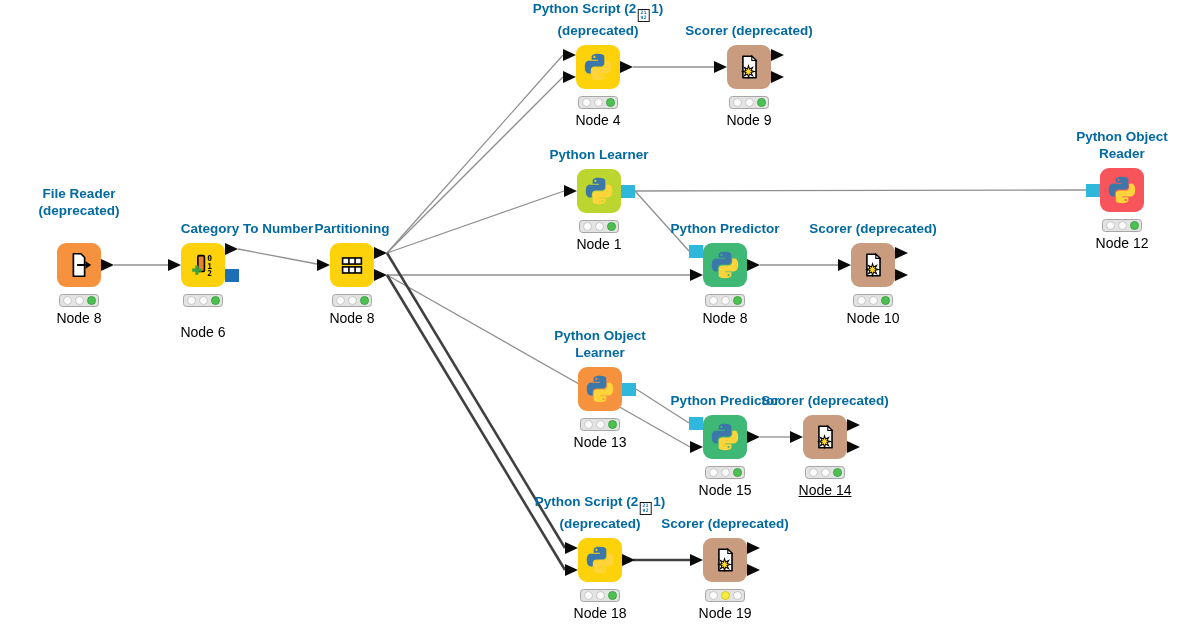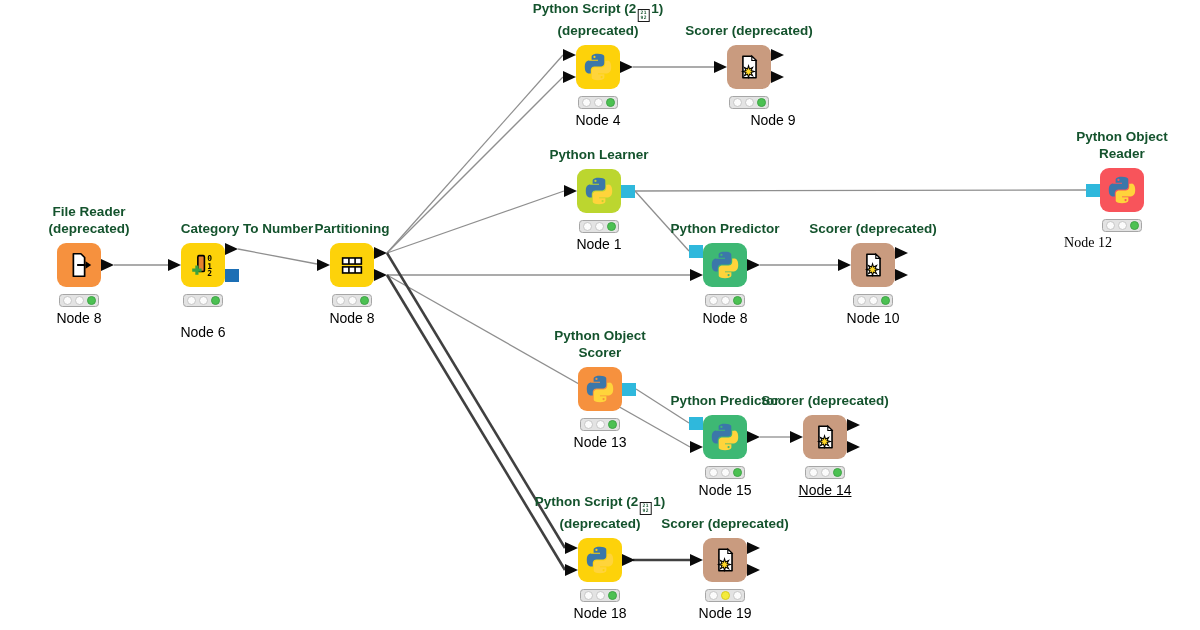--- a/index.html
+++ b/index.html
@@ -8,21 +8,21 @@
   svg.edges{position:absolute;left:0;top:0;z-index:1;}
   line.thin{stroke:#8F8F8F;stroke-width:1.3;}
   line.thick{stroke:#404040;stroke-width:2.6;}
   .icon{position:absolute;width:44px;height:44px;border-radius:9px;z-index:3;
         display:flex;align-items:center;justify-content:center;box-sizing:border-box;}
   .tri{position:absolute;width:0;height:0;z-index:2;
        border-top:6.5px solid transparent;border-bottom:6.5px solid transparent;
        border-left:13px solid #0A0A0A;}
   .sqport{position:absolute;width:14px;height:13px;z-index:2;}
   .title{position:absolute;transform:translateX(-50%);text-align:center;z-index:4;
-         font-weight:bold;font-size:13.5px;line-height:17px;color:#14532d;white-space:nowrap;}
+         font-weight:bold;font-size:13.5px;line-height:17px;color:#0369a1;white-space:nowrap;}
   .nlabel{position:absolute;transform:translateX(-50%);text-align:center;z-index:4;
           font-size:14px;color:#000;white-space:nowrap;}
   .traffic{position:absolute;width:40px;height:13px;background:#E3E3E3;border:1px solid #A6A6A6;
            border-radius:3.5px;display:flex;align-items:center;justify-content:space-between;
            padding:0 2.5px;box-sizing:border-box;z-index:3;}
   .dot{width:9px;height:9px;border-radius:50%;background:#FBFBFB;border:1px solid #C6C6C6;box-sizing:border-box;}
   .dot.on-green{background:#4CC152;border-color:#3FA447;}
   .dot.on-yellow{background:#F4EB3C;border-color:#D8CC1E;}
   .tofu{display:inline-flex;flex-direction:column;justify-content:center;align-items:center;
         border:1.2px solid #1A1A1A;width:10px;height:11.5px;vertical-align:-1px;margin:0 1.5px;}
@@ -44,21 +44,21 @@
       <line x1="387" y1="253" x2="565" y2="548" class="thick"></line>
       <line x1="387" y1="275" x2="565" y2="570" class="thick"></line>
       <line x1="633" y1="67" x2="714" y2="67" class="thin"></line>
       <line x1="635" y1="191" x2="1086" y2="190" class="thin"></line>
       <line x1="635" y1="191" x2="689" y2="251" class="thin"></line>
       <line x1="760" y1="265" x2="838" y2="265" class="thin"></line>
       <line x1="636" y1="389" x2="689" y2="423" class="thin"></line>
       <line x1="760" y1="437" x2="790" y2="437" class="thin"></line>
       <line x1="633" y1="560" x2="690" y2="560" class="thick"></line>
     </svg>
-    <div class="title" style="left: 79px; bottom: 393px; margin-left: 10px;">
+    <div class="title" style="left: 79px; bottom: 411px;">
       <div>File Reader</div>
       <div>(deprecated)</div>
     </div>
     <div class="tri" style="left: 101px; top: 258.5px;"></div>
     <div class="icon" style="left: 57px; top: 243px; background: rgb(246, 145, 62);">
       <svg viewBox="0 0 32 32" width="30" height="30">
         <path d="M10 4h8l4 4v20H10z" fill="#FFF" stroke="#000" stroke-width="1.8" stroke-linejoin="round"></path>
         <path d="M14 16h9" stroke="#000" stroke-width="2.2"></path>
         <polygon points="23,12 29,16 23,20" fill="#000"></polygon>
       </svg>
@@ -144,21 +144,21 @@
         <path d="M9.5 4.5h9.5l4.5 4.5v18.5H9.5z" fill="#FFF" stroke="#000" stroke-width="1.7" stroke-linejoin="round"></path>
         <path d="M19 4.5l4.5 4.5H19z" fill="#FFF" stroke="#000" stroke-width="1.2"></path>
         <polygon points="15.5,14.6 16.6,18.2 19.9,16.5 18.2,19.8 21.8,20.9 18.2,22 19.9,25.3 16.6,23.6 15.5,27.2 14.4,23.6 11.1,25.3 12.8,22 9.2,20.9 12.8,19.8 11.1,16.5 14.4,18.2" fill="#FFD728" stroke="#000" stroke-width="1.1"></polygon>
       </svg>
     </div>
     <div class="traffic" style="left: 729px; top: 96px;">
       <span class="dot"></span>
       <span class="dot"></span>
       <span class="dot on-green"></span>
     </div>
-    <div class="nlabel" style="left: 749px; top: 112px; margin-left: 24px;">Node 9</div>
+    <div class="nlabel" style="left: 749px; top: 112px;">Node 9</div>
     <div class="title" style="left: 599px; bottom: 467px;">
       <div>Python Learner</div>
     </div>
     <div class="tri" style="left: 564px; top: 184.5px;"></div>
     <div class="sqport" style="background: rgb(47, 184, 220); left: 621px; top: 184.5px;"></div>
     <div class="icon" style="left: 577px; top: 169px; background: rgb(188, 214, 47);">
       <svg viewBox="0 0 32 32" width="30" height="30">
         <path fill="#3B77A9" d="M15.9 1.9c-7.1 0-6.7 3.1-6.7 3.1v3.2h6.8v1H6.5s-4.6-.5-4.6 6.7c0 7.1 4 6.9 4 6.9h2.4v-3.3s-.1-4 3.9-4h6.7s3.8.1 3.8-3.7V5.1s.6-3.2-6.8-3.2zm-3.7 2.2a1.2 1.2 0 1 1 0 2.4 1.2 1.2 0 0 1 0-2.4z"></path>
         <path fill="#FFD43B" d="M16.1 30.1c7.1 0 6.7-3.1 6.7-3.1v-3.2H16v-1h9.5s4.6.5 4.6-6.7c0-7.1-4-6.9-4-6.9h-2.4v3.3s.1 4-3.9 4h-6.7s-3.8-.1-3.8 3.7v6.7s-.6 3.2 6.8 3.2zm3.7-2.2a1.2 1.2 0 1 1 0-2.4 1.2 1.2 0 0 1 0 2.4z"></path>
       </svg>
@@ -215,24 +215,24 @@
       <svg viewBox="0 0 32 32" width="30" height="30">
         <path fill="#3B77A9" d="M15.9 1.9c-7.1 0-6.7 3.1-6.7 3.1v3.2h6.8v1H6.5s-4.6-.5-4.6 6.7c0 7.1 4 6.9 4 6.9h2.4v-3.3s-.1-4 3.9-4h6.7s3.8.1 3.8-3.7V5.1s.6-3.2-6.8-3.2zm-3.7 2.2a1.2 1.2 0 1 1 0 2.4 1.2 1.2 0 0 1 0-2.4z"></path>
         <path fill="#FFD43B" d="M16.1 30.1c7.1 0 6.7-3.1 6.7-3.1v-3.2H16v-1h9.5s4.6.5 4.6-6.7c0-7.1-4-6.9-4-6.9h-2.4v3.3s.1 4-3.9 4h-6.7s-3.8-.1-3.8 3.7v6.7s-.6 3.2 6.8 3.2zm3.7-2.2a1.2 1.2 0 1 1 0-2.4 1.2 1.2 0 0 1 0 2.4z"></path>
       </svg>
     </div>
     <div class="traffic" style="left: 1102px; top: 219px;">
       <span class="dot"></span>
       <span class="dot"></span>
       <span class="dot on-green"></span>
     </div>
-    <div class="nlabel" style="left: 1088px; top: 235px; font-family: Liberation Serif, serif;">Node 12</div>
+    <div class="nlabel" style="left: 1122px; top: 235px;">Node 12</div>
     <div class="title" style="left: 600px; bottom: 269px;">
       <div>Python Object</div>
-      <div>Scorer</div>
+      <div>Learner</div>
     </div>
     <div class="sqport" style="background: rgb(47, 184, 220); left: 622px; top: 382.5px;"></div>
     <div class="icon" style="left: 578px; top: 367px; background: rgb(246, 145, 62);">
       <svg viewBox="0 0 32 32" width="30" height="30">
         <path fill="#3B77A9" d="M15.9 1.9c-7.1 0-6.7 3.1-6.7 3.1v3.2h6.8v1H6.5s-4.6-.5-4.6 6.7c0 7.1 4 6.9 4 6.9h2.4v-3.3s-.1-4 3.9-4h6.7s3.8.1 3.8-3.7V5.1s.6-3.2-6.8-3.2zm-3.7 2.2a1.2 1.2 0 1 1 0 2.4 1.2 1.2 0 0 1 0-2.4z"></path>
         <path fill="#FFD43B" d="M16.1 30.1c7.1 0 6.7-3.1 6.7-3.1v-3.2H16v-1h9.5s4.6.5 4.6-6.7c0-7.1-4-6.9-4-6.9h-2.4v3.3s.1 4-3.9 4h-6.7s-3.8-.1-3.8 3.7v6.7s-.6 3.2 6.8 3.2zm3.7-2.2a1.2 1.2 0 1 1 0-2.4 1.2 1.2 0 0 1 0 2.4z"></path>
       </svg>
     </div>
     <div class="traffic" style="left: 580px; top: 418px;">
       <span class="dot"></span>

